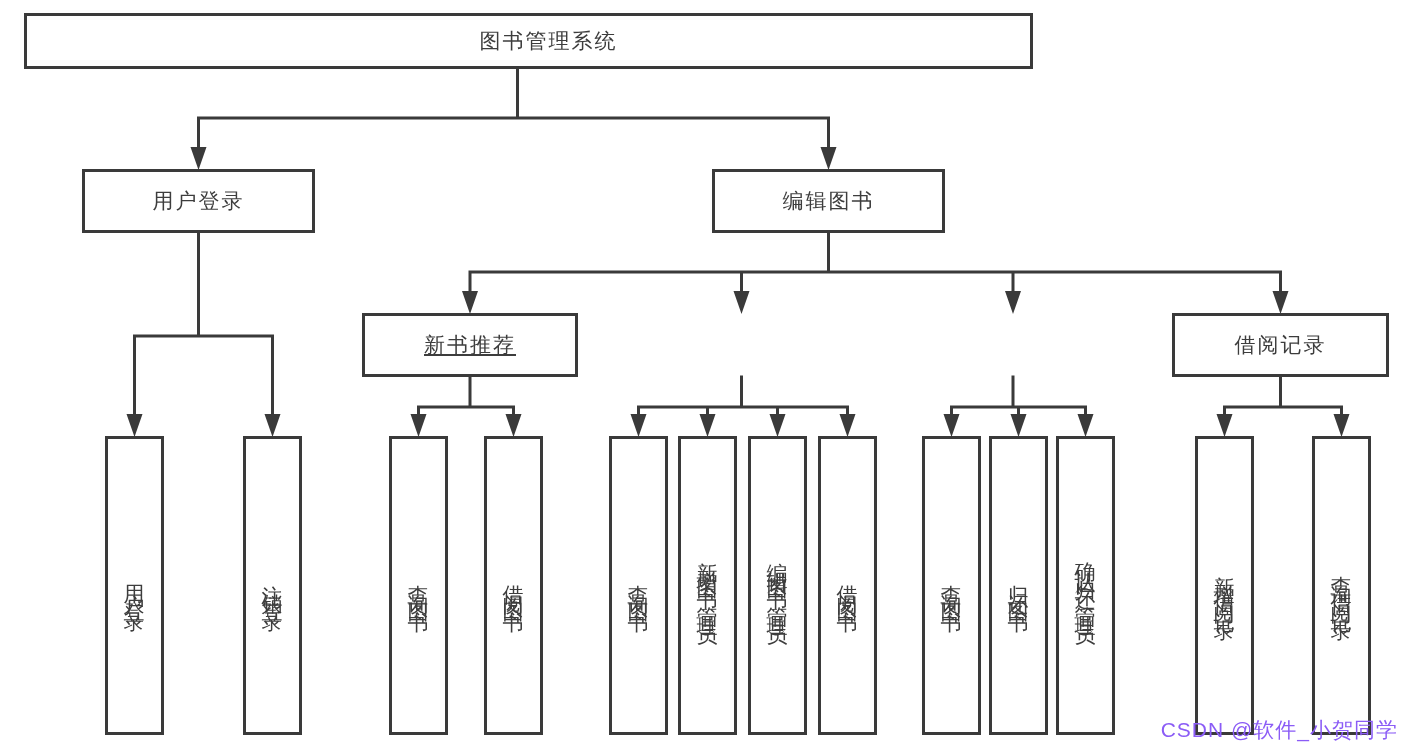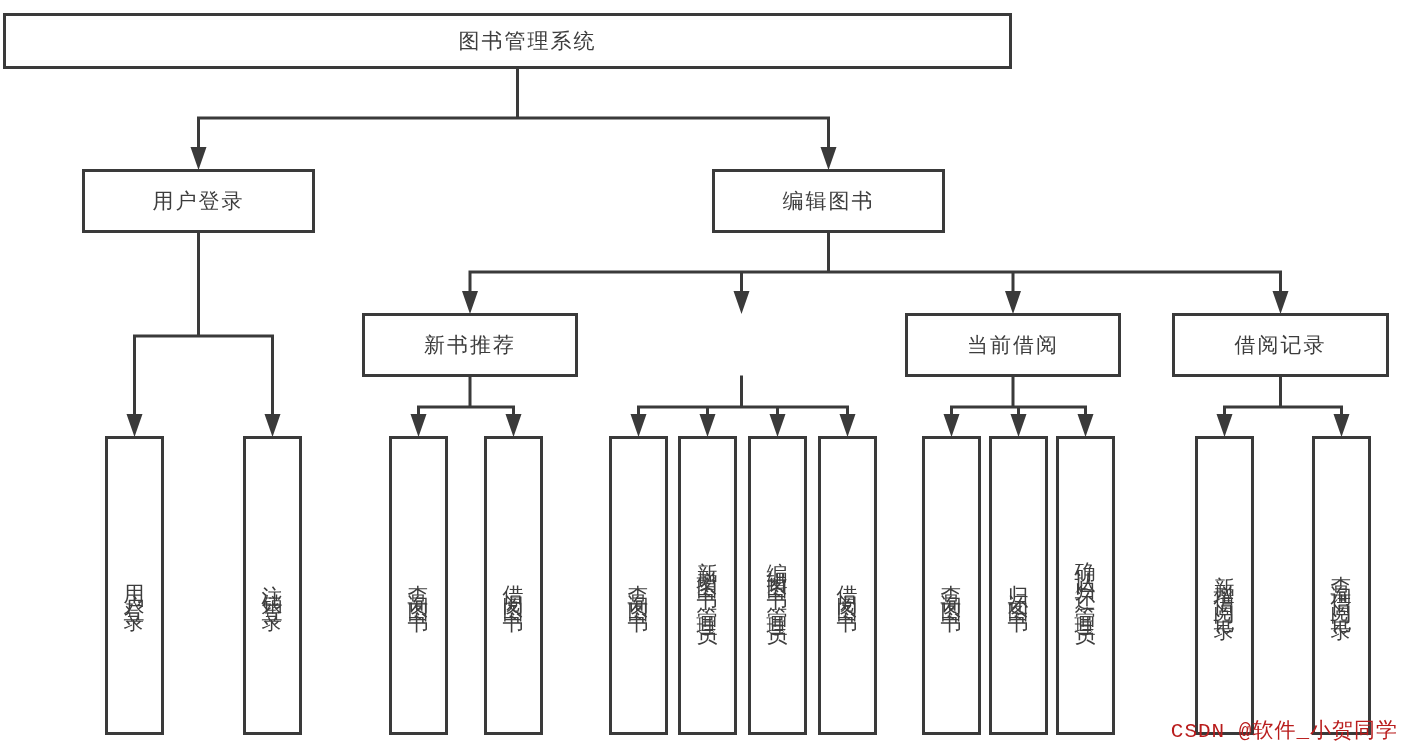--- a/index.html
+++ b/index.html
@@ -17,39 +17,38 @@
     position:absolute;
     background:#ffffff;
     border:3px solid #3a3a3a;
     box-sizing:border-box;
     display:flex; align-items:center; justify-content:center;
     color:#3d3d3d;
     font-size:21px;
     letter-spacing:2px;
     white-space:nowrap;
   }
-  .root  { left:3px; top:13px; width:1009px; height:56px;padding-left:40px; }
+  .root  { left:24px; top:13px; width:1009px; height:56px;padding-left:40px; }
   .lvl2  { top:169px; width:233px; height:64px; }
   .lvl3  { top:313px; width:216px; height:64px; }
   .leaf  { top:436px; width:59px; height:299px; }
   .leaf span {
     writing-mode:vertical-rl;
     text-orientation:upright;
     font-size:21px;
     line-height:1;
     letter-spacing:9px;
     color:#3d3d3d;
   }
   .watermark {
     position:absolute;
     right:7px; bottom:3px;
-    color:#b91c1c;
+    color:#8b5cf6;
     font-size:21px;
     letter-spacing:1px;
-    font-family:Liberation Mono, monospace;
   }
 </style>
 </head>
 <body>
 
 <div class="canvas">
 
   <svg class="connectors" viewBox="0 0 1405 747" xmlns="http://www.w3.org/2000/svg">
     <g>
       <path class="ln" d="M517.5,69 V118 M198.5,118 H828.5 M198.5,118 V150 M828.5,118 V150"></path>
@@ -79,22 +78,21 @@
       <path class="ln" d="M1280.5,377 V407 M1224.5,407 H1341.5 M1224.5,407 V416 M1341.5,407 V416"></path>
       <path class="ar" d="M1216.5,414 h16 l-8,23 z M1333.5,414 h16 l-8,23 z"></path>
     </g>
   </svg>
 
   <div class="node root">图书管理系统</div>
 
   <div class="node lvl2" style="left:82px;">用户登录</div>
   <div class="node lvl2" style="left:712px;">编辑图书</div>
 
-  <div class="node lvl3" style="left:362px;  width:216px;">新书推荐</div>
-  <div class="node lvl3" style="left:905px;  width:216px;">当前借阅</div>
+  <div class="node lvl3" style="left:362px;  width:216px;text-decoration:underline;">新书推荐</div>
   <div class="node lvl3" style="left:1172px; width:217px;">借阅记录</div>
 
   <div class="node leaf" style="left:105px;">
     <span>用户登录</span>
   </div>
   <div class="node leaf" style="left:243px;">
     <span>注销登录</span>
   </div>
 
   <div class="node leaf" style="left:389px;">

